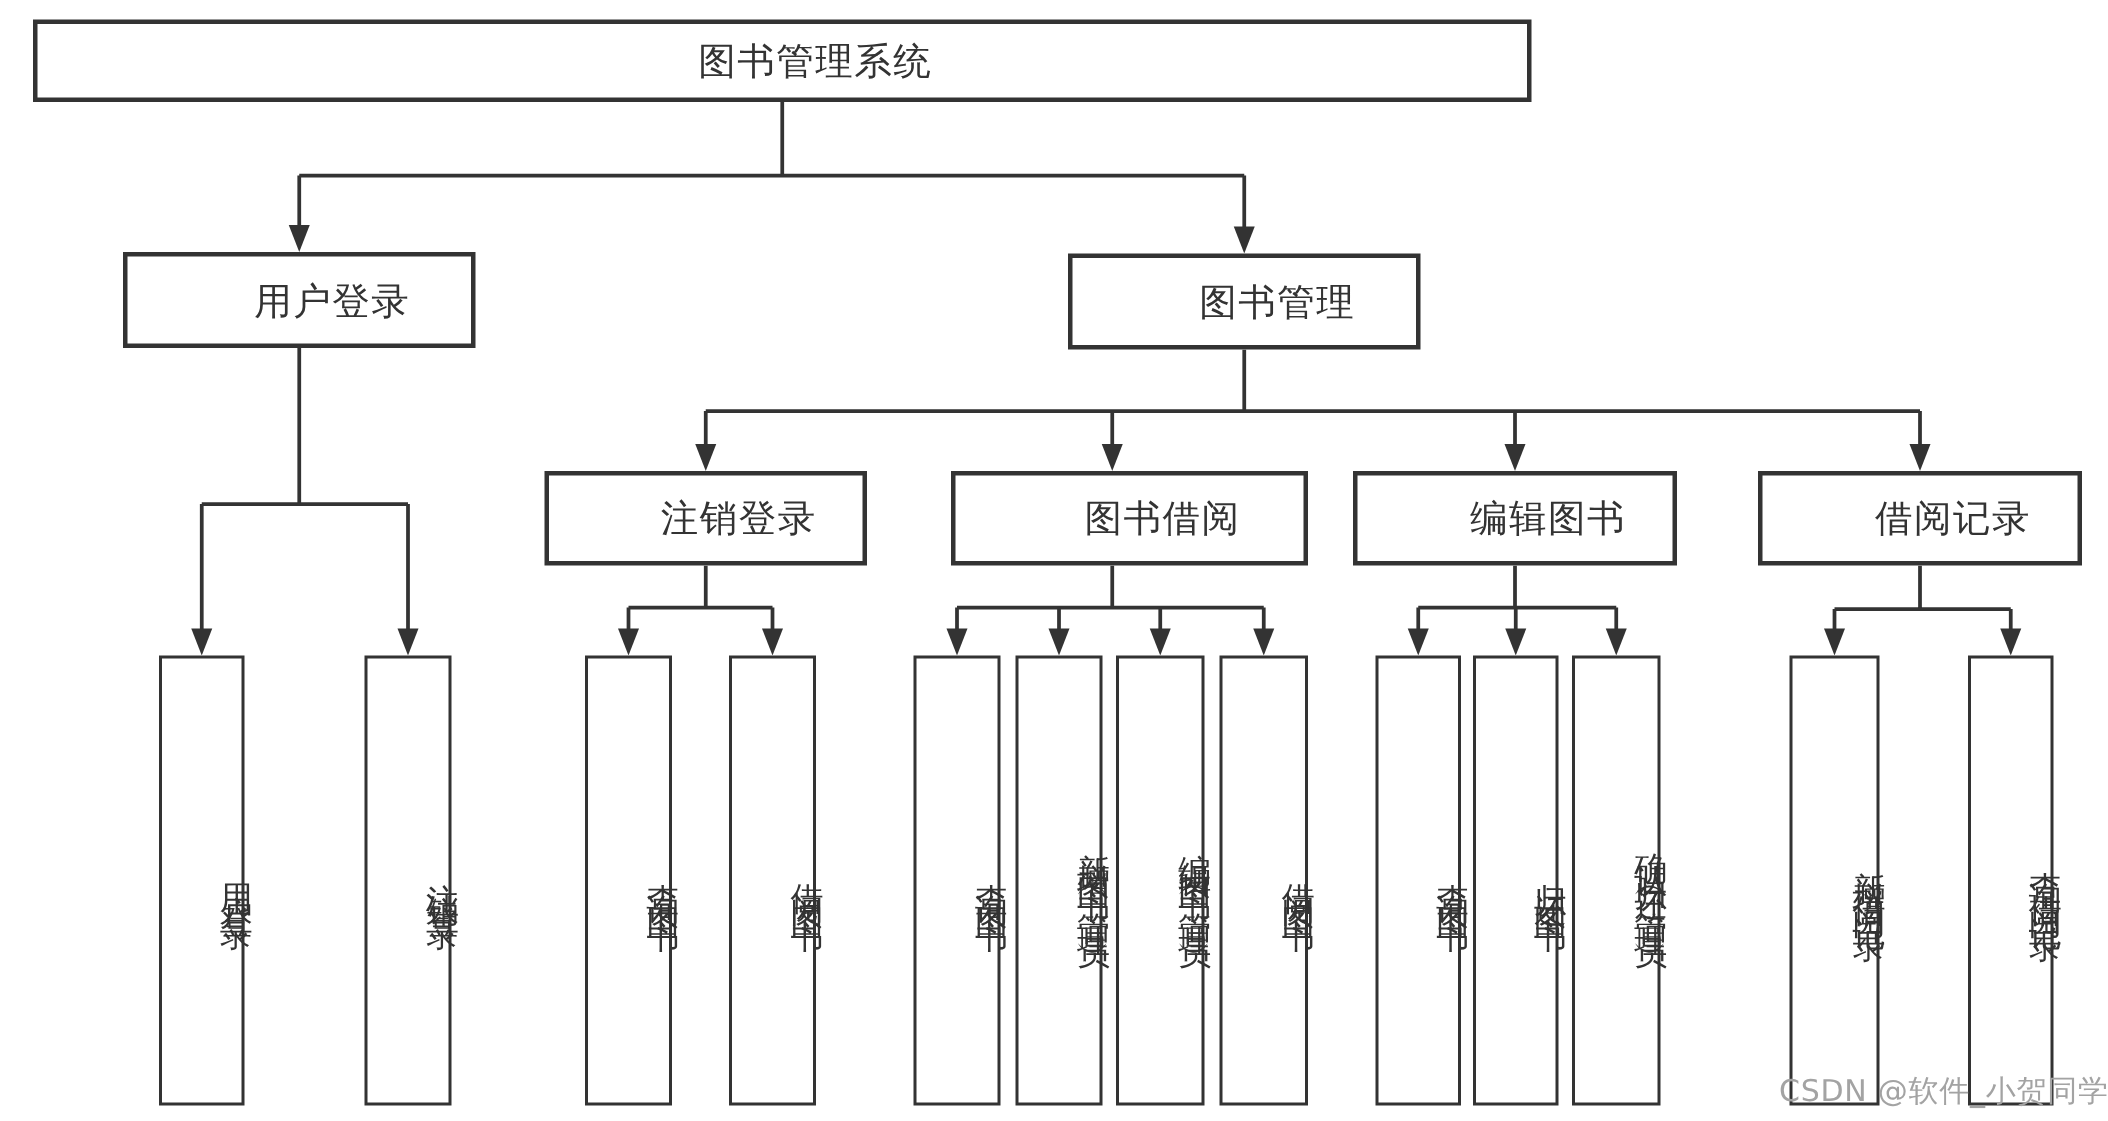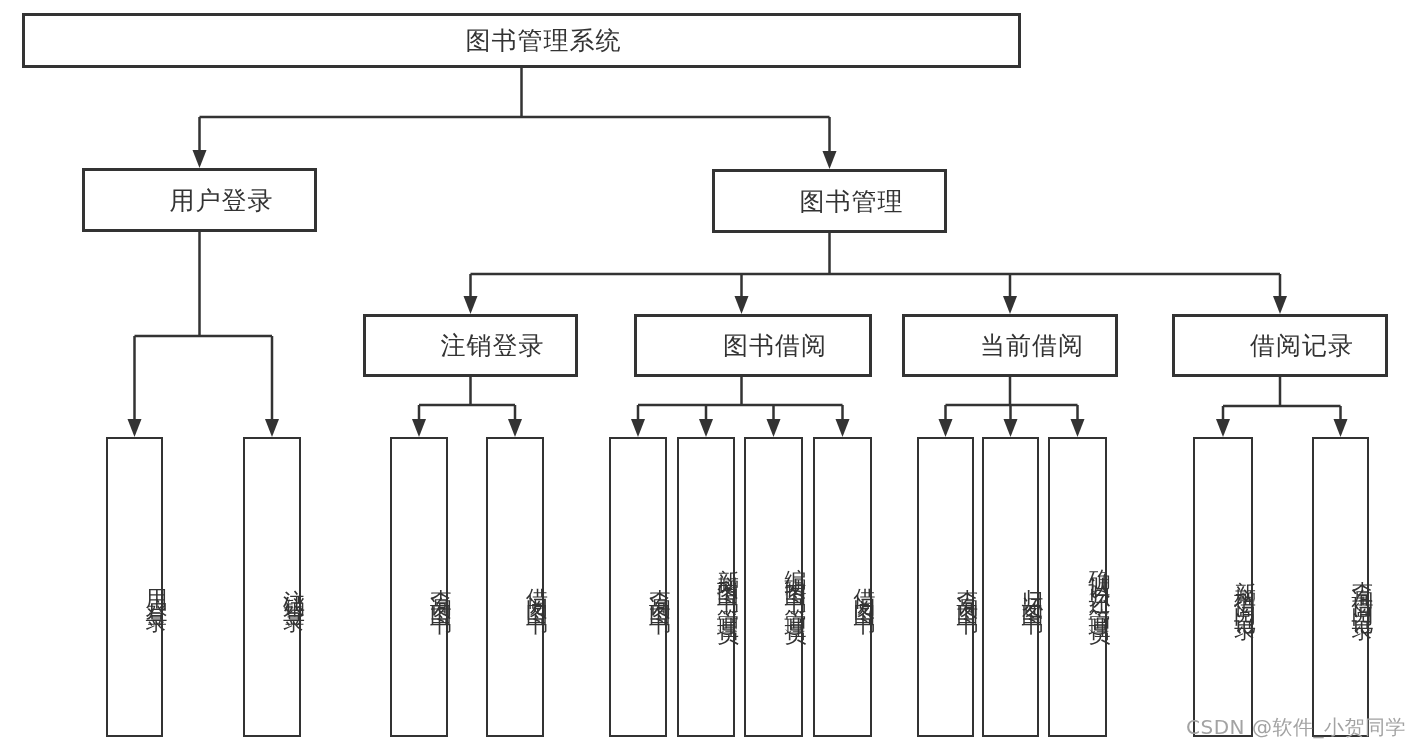--- a/index.html
+++ b/index.html
@@ -130,21 +130,21 @@
     </g>
   </svg>
 
   <div class="box h" style="left:22px;top:13px;width:999px;height:55px">图书管理系统</div>
 
   <div class="box h" style="left:82px;top:168px;width:235px;height:64px">用户登录</div>
   <div class="box h" style="left:712px;top:169px;width:235px;height:64px">图书管理</div>
 
   <div class="box h" style="left:363px;top:314px;width:215px;height:63px">注销登录</div>
   <div class="box h" style="left:634px;top:314px;width:238px;height:63px">图书借阅</div>
-  <div class="box h" style="left:902px;top:314px;width:216px;height:63px">当前借阅</div>
+  <div class="box h" style="left:902px;top:314px;width:216px;height:63px">编辑图书</div>
   <div class="box h" style="left:1172px;top:314px;width:216px;height:63px">借阅记录</div>
 
   <div class="box v" style="left:106px;top:437px;width:57px;height:300px">用户登录</div>
   <div class="box v" style="left:243px;top:437px;width:58px;height:300px">注销登录</div>
 
   <div class="box v" style="left:390px;top:437px;width:58px;height:300px">查询图书</div>
   <div class="box v" style="left:486px;top:437px;width:58px;height:300px">借阅图书</div>
 
   <div class="box v" style="left:609px;top:437px;width:58px;height:300px">查询图书</div>
   <div class="box v" style="left:677px;top:437px;width:58px;height:300px">新增图书（管理员）</div>

